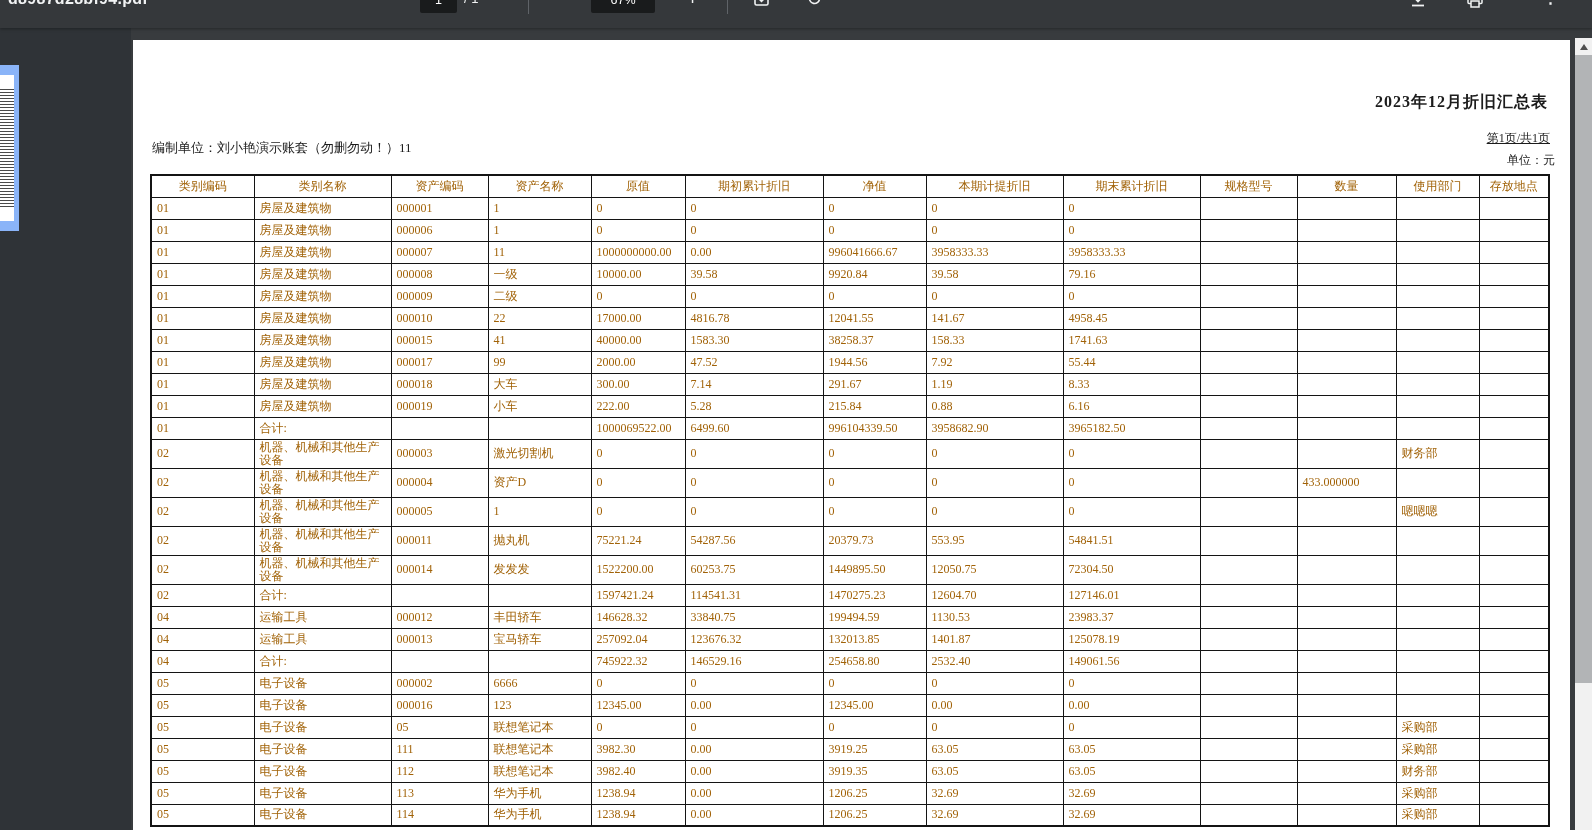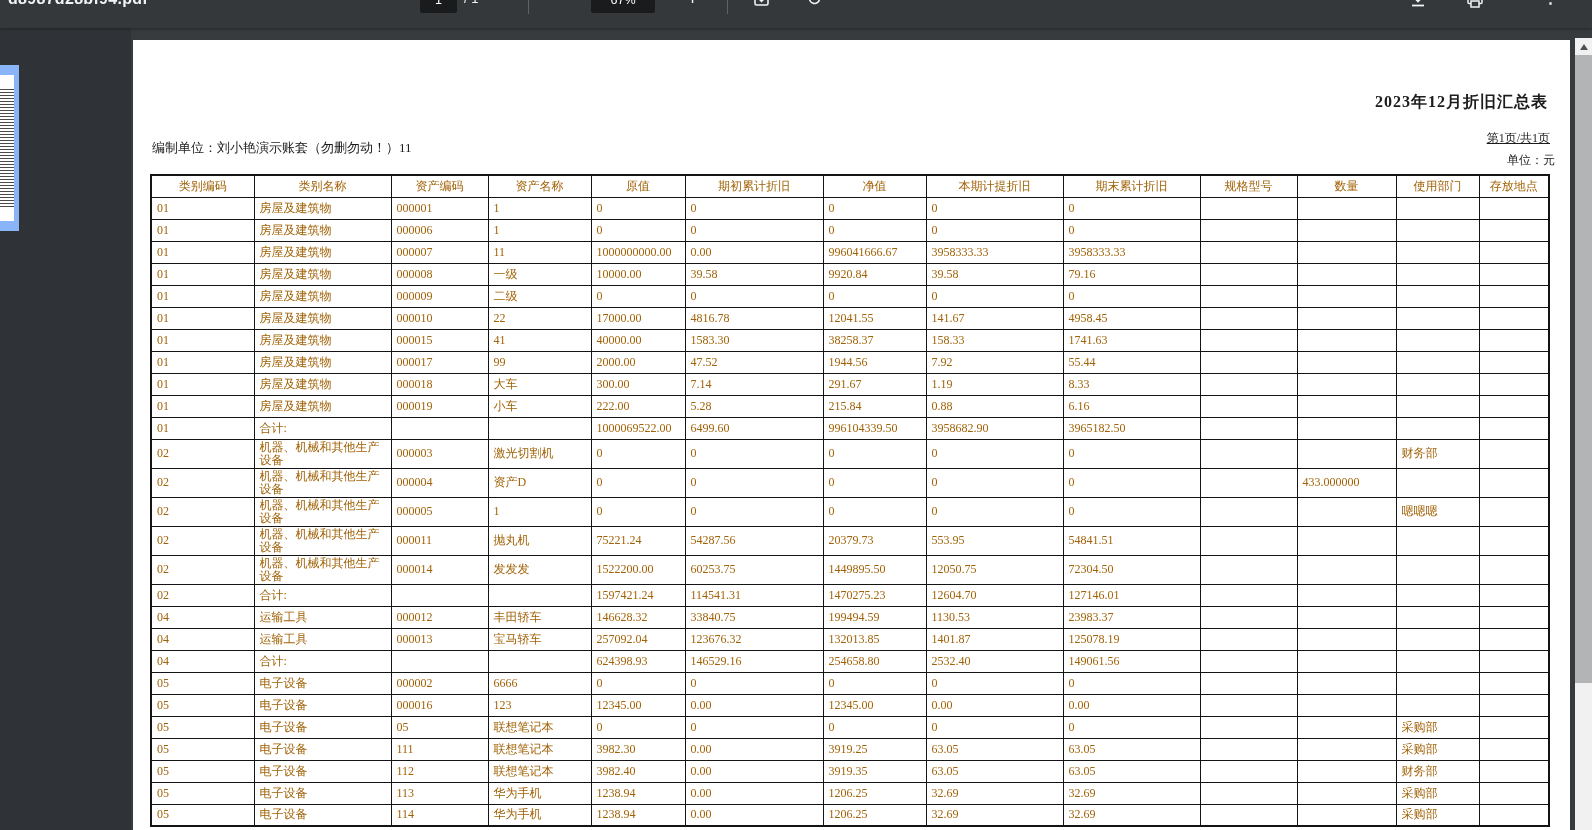--- a/index.html
+++ b/index.html
@@ -446,21 +446,21 @@
               <td></td>
               <td></td>
               <td></td>
               <td></td>
             </tr>
             <tr>
               <td>04</td>
               <td>合计:</td>
               <td></td>
               <td></td>
-              <td>624398.93</td>
+              <td>745922.32</td>
               <td>146529.16</td>
               <td>254658.80</td>
               <td>2532.40</td>
               <td>149061.56</td>
               <td></td>
               <td></td>
               <td></td>
               <td></td>
             </tr>
             <tr>

